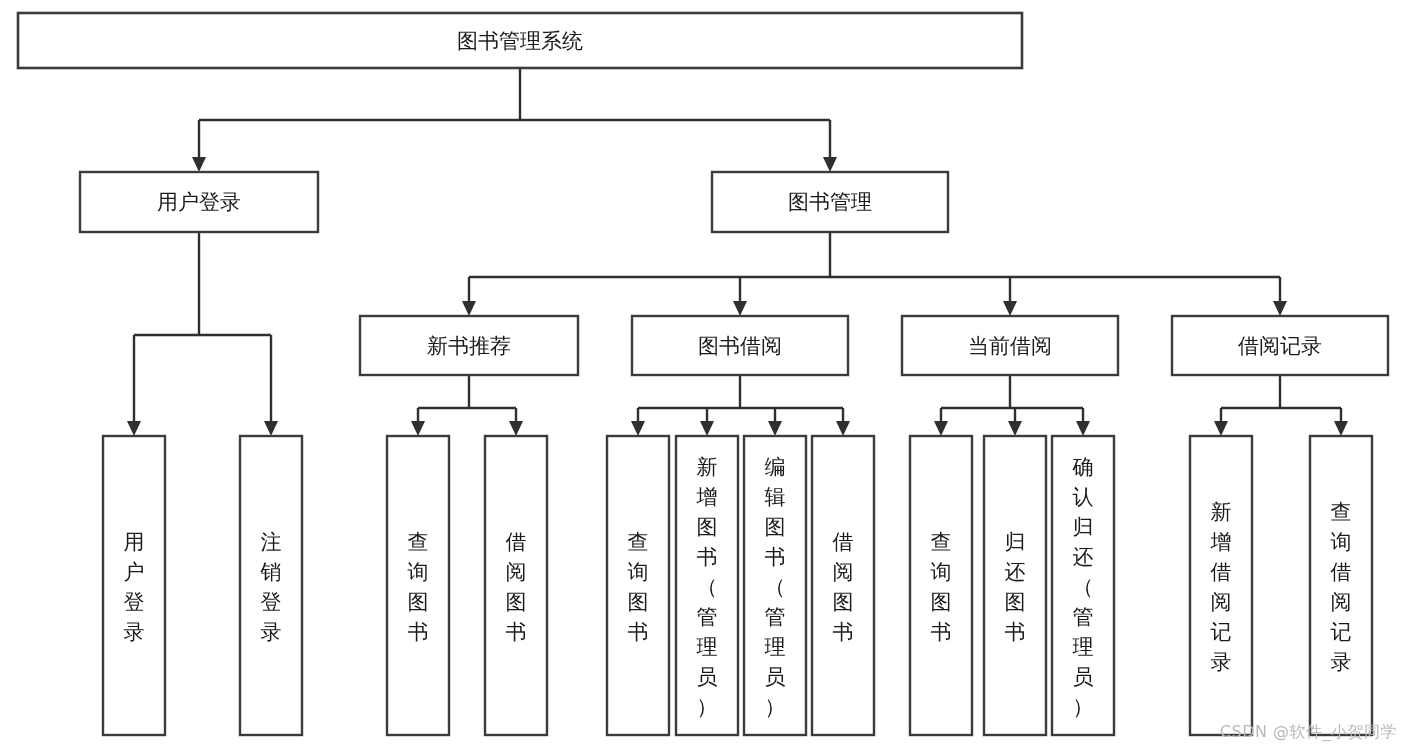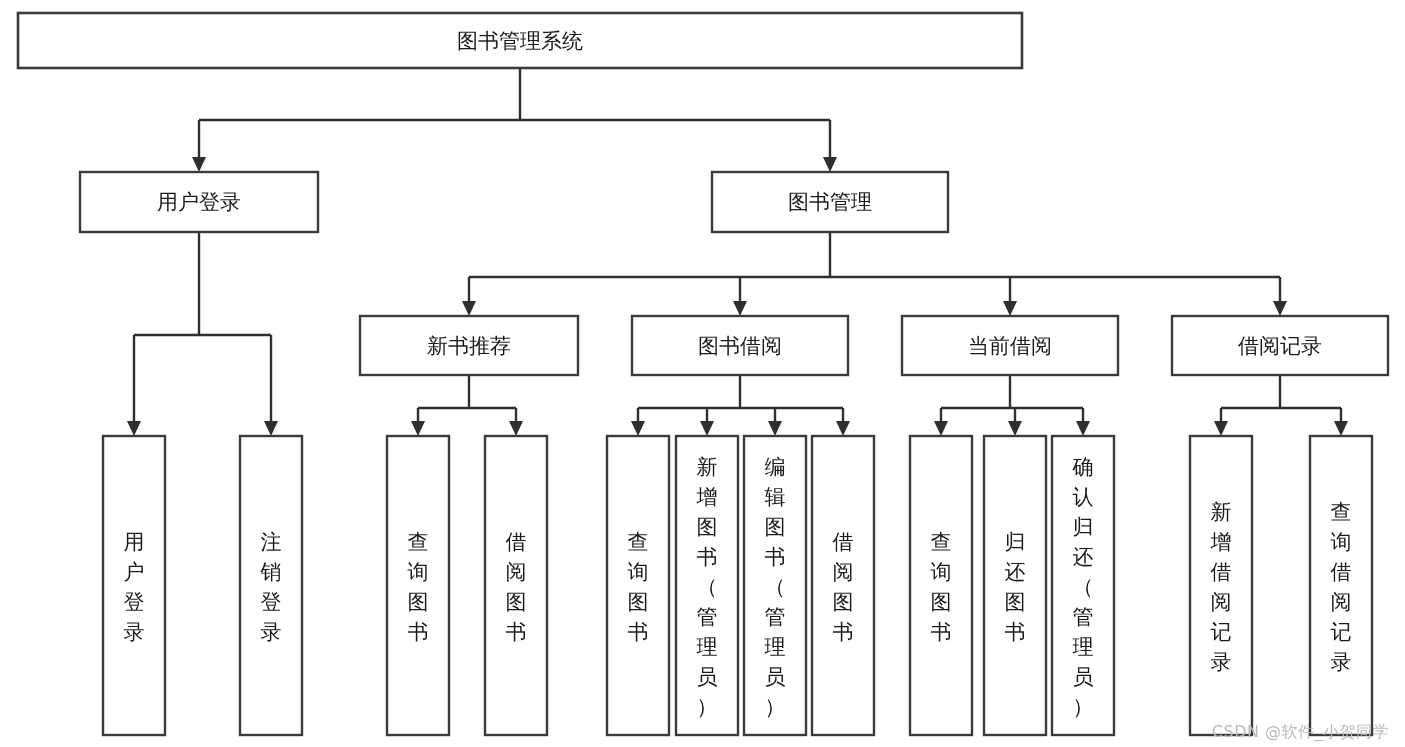--- a/index.html
+++ b/index.html
@@ -56,21 +56,21 @@
     dominant-baseline: middle;
   }
   .node-label-v {
     font-family: "DejaVu Sans", "Liberation Sans", sans-serif;
     font-size: 21px;
     fill: #1a1a1a;
     text-anchor: middle;
   }
   .watermark {
     position: absolute;
-    right: 16px;
+    right: 8px;
     bottom: 4px;
     font-family: "DejaVu Sans", "Liberation Sans", sans-serif;
     font-size: 16px;
     color: #b9b9b9;
     letter-spacing: 0.5px;
     white-space: nowrap;
     user-select: none;
   }
 </style>
 </head>

